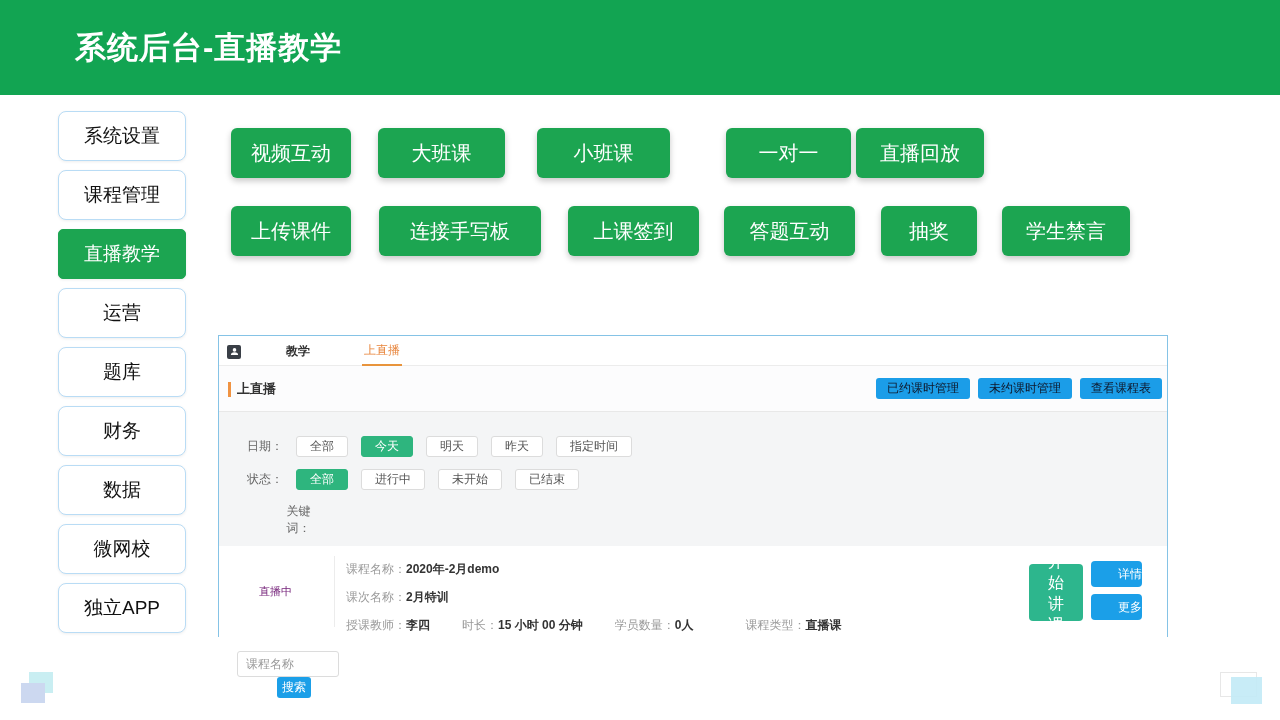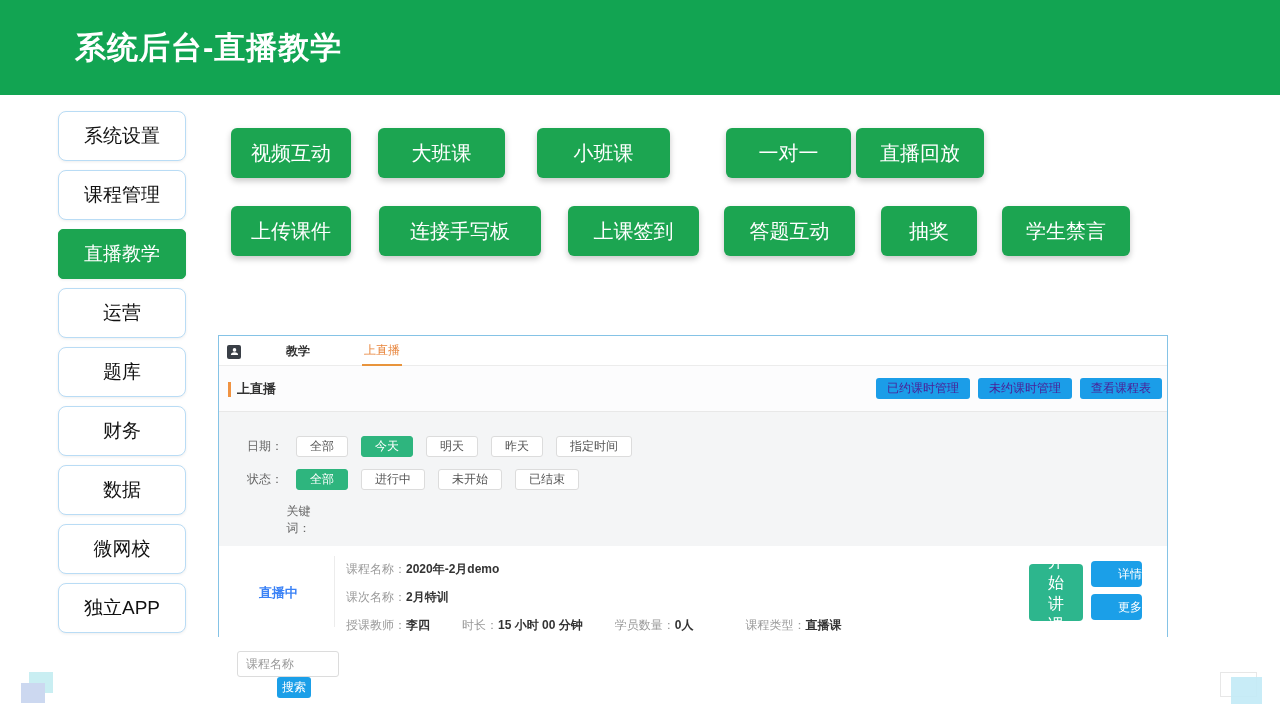--- a/index.html
+++ b/index.html
@@ -67,21 +67,21 @@
     background:#fcfcfd; border-bottom:1px solid #e8e8e8;
   }
   .section-title {
     position:absolute; left:9px; top:14px; display:flex; align-items:center;
     font-size:13px; font-weight:bold; color:#333;
   }
   .orange-bar { width:3px; height:15px; background:#f09342; margin-right:6px; }
   .section-actions { position:absolute; right:5px; top:12px; display:flex; }
   .blue-btn {
     height:21px; line-height:21px; padding:0 11px; margin-left:8px;
-    background:#1b9de8; color:#4c1d95; font-size:12px; border-radius:3px;
+    background:#1b9de8; color:#0f172a; font-size:12px; border-radius:3px;
     cursor:pointer; border:none;
   }
   .filter-area {
     position:absolute; left:0; top:76px; width:100%; height:134px;
     background:#f4f5f6;
   }
   .filter-row { position:absolute; left:18px; display:flex; align-items:center; }
   .filter-label { width:46px; text-align:right; color:#666; font-size:12px; margin-right:13px; }
   .opt-btn {
     height:21px; line-height:19px; padding:0 13px; margin-right:13px;
@@ -98,22 +98,22 @@
   .kw-input::placeholder { color:#999; }
   .search-btn {
     width:34px; height:21px; background:#1b9fe8; color:#fff; font-size:12px;
     border:none; border-radius:3px; cursor:pointer;
   }
   .list-row {
     position:absolute; left:0; top:210px; width:100%; height:91px;
     background:#ffffff;
   }
   .live-status {
-    position:absolute; left:40px; top:38px; color:#3b82f6; font-size:13px;
-    font-weight:700;
+    position:absolute; left:40px; top:38px; color:#701a75; font-size:11px;
+    font-weight:400;
   }
   .v-divider {
     position:absolute; left:115px; top:10px; width:1px; height:71px; background:#ececec;
   }
   .row-details { position:absolute; left:127px; top:9px; }
   .detail-line { height:28px; display:flex; align-items:center; }
   .d-label { color:#9a9a9a; font-size:12px; }
   .d-value { color:#333; font-size:12px; font-weight:bold; }
   .meta-pair { margin-right:32px; display:flex; }
   .meta-pair.wide { margin-right:52px; }

